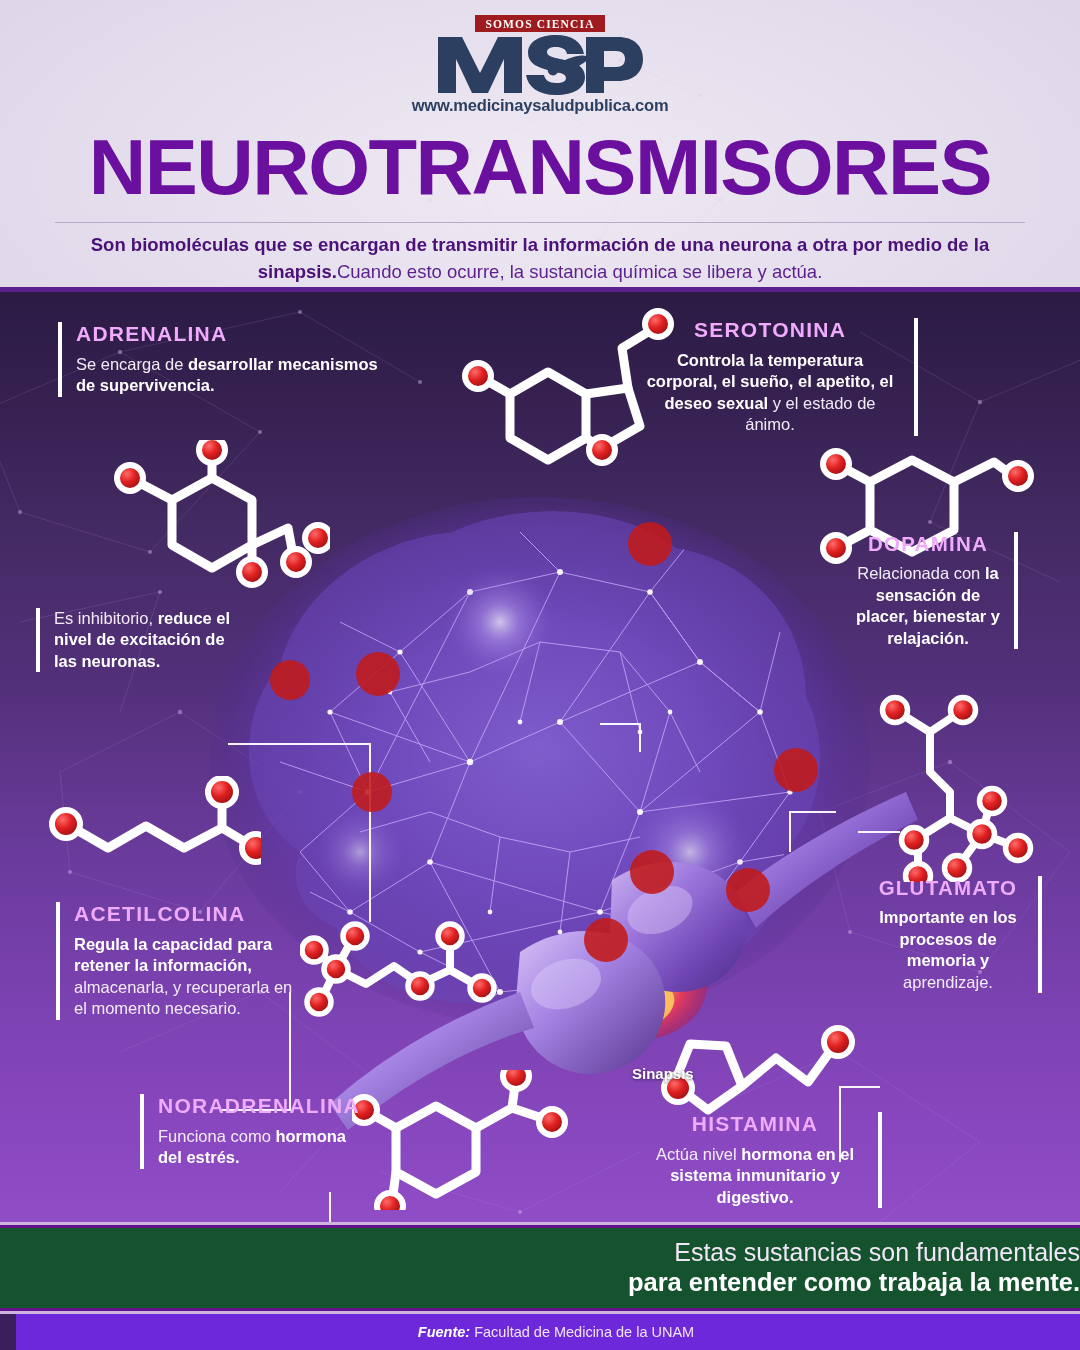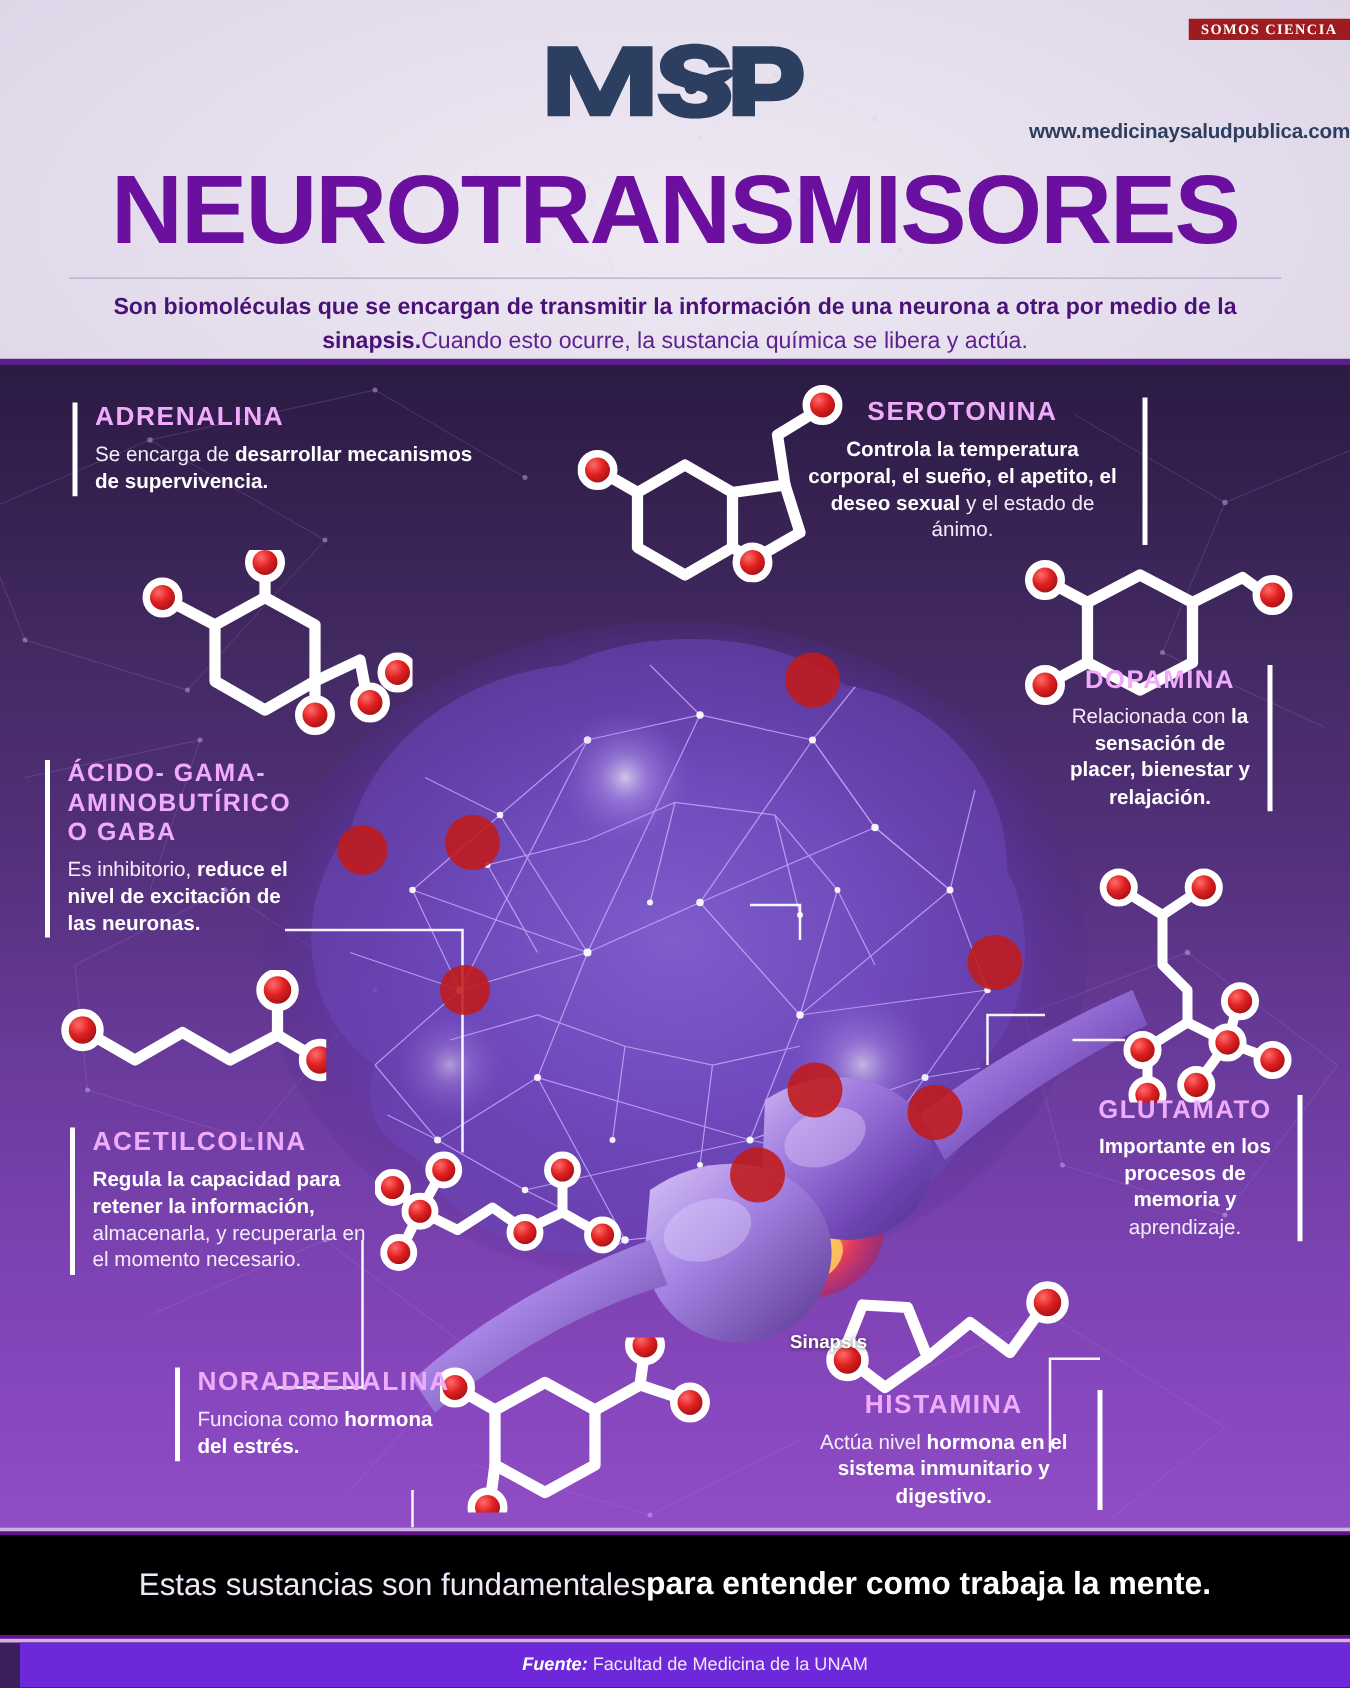--- a/index.html
+++ b/index.html
@@ -18,21 +18,21 @@
     background:
       radial-gradient(ellipse 700px 300px at 50% 60%, #efe9f4 0%, #e7e0ee 45%, #ded6e8 100%);
     overflow:hidden;
   }
   .header:after{
     content:""; position:absolute; left:0; right:0; bottom:0; height:5px;
     background:#5b1f8e;
   }
   .hdr-net { position:absolute; inset:0; opacity:.28; }
 
-  .logo-wrap { position:absolute; top:14px; left:0; width:1080px; text-align:right; }
+  .logo-wrap { position:absolute; top:14px; left:0; width:1080px; text-align:center; }
   .somos {
     display:inline-block; background:#9e1b1f; color:#fff;
     font-weight:700; font-size:11.5px; letter-spacing:.10em;
     padding:3px 10px 2px; font-family:"Liberation Serif", serif;
   }
   .msp-svg { display:block; margin:1px auto 0; }
   .site-url {
     font-size:16.5px; font-weight:700; color:#2d3f60; letter-spacing:-.2px;
     margin-top:1px;
   }
@@ -62,22 +62,22 @@
   }
   .bg-net { position:absolute; inset:0; }
 
   
   .footer-band {
     position:absolute; top:1222px; left:0; width:1080px; height:92px;
     background:#63108f;
     border-top:3px solid #cdb3dd; border-bottom:3px solid #cdb3dd;
   }
   .footer-band .inner {
-    position:absolute; inset:3px 0; background:#000000;
-    display:flex; align-items:center; justify-content:center;
+    position:absolute; inset:3px 0; background:#14532d;
+    display:flex; flex-direction:column; align-items:flex-end; justify-content:center;
   }
   .f-line1 { font-size:25px; color:#f2e7f8; font-weight:400; line-height:1.2; }
   .f-line2 { font-size:25.5px; color:#ffffff; font-weight:700; line-height:1.25; }
   .source-band {
     position:absolute; top:1314px; left:16px; width:1080px; height:36px;
     background:#6d28d9; display:flex; align-items:center; justify-content:center;
   }
   .source-band .src { font-size:14.5px; color:#f0e4f7; }
   .source-band .src b { font-style:italic; font-weight:700; color:#fff; }
 
@@ -521,21 +521,20 @@
     <div class="title">SEROTONINA</div>
     <div class="desc"><b>Controla la temperatura corporal, el sueño, el apetito, el deseo sexual</b><span> y el estado de ánimo.</span></div>
   </div>
 
   <div class="lbl bar-right" id="lb-dopamina">
     <div class="title">DOPAMINA</div>
     <div class="desc"><span>Relacionada con </span><b>la sensación de placer, bienestar y relajación.</b></div>
   </div>
 
   <div class="lbl bar-left" id="lb-gaba">
-    <div class="title">ÁCIDO- GAMA- AMINOBUTÍRICO O GABA</div>
     <div class="desc"><span>Es inhibitorio, </span><b>reduce el nivel de excitación de las neuronas.</b></div>
   </div>
 
   <div class="lbl bar-left" id="lb-acetilcolina">
     <div class="title">ACETILCOLINA</div>
     <div class="desc"><b>Regula la capacidad para retener la información,</b><span> almacenarla, y recuperarla en el momento necesario.</span></div>
   </div>
 
   <div class="lbl bar-right" id="lb-glutamato">
     <div class="title">GLUTAMATO</div>

